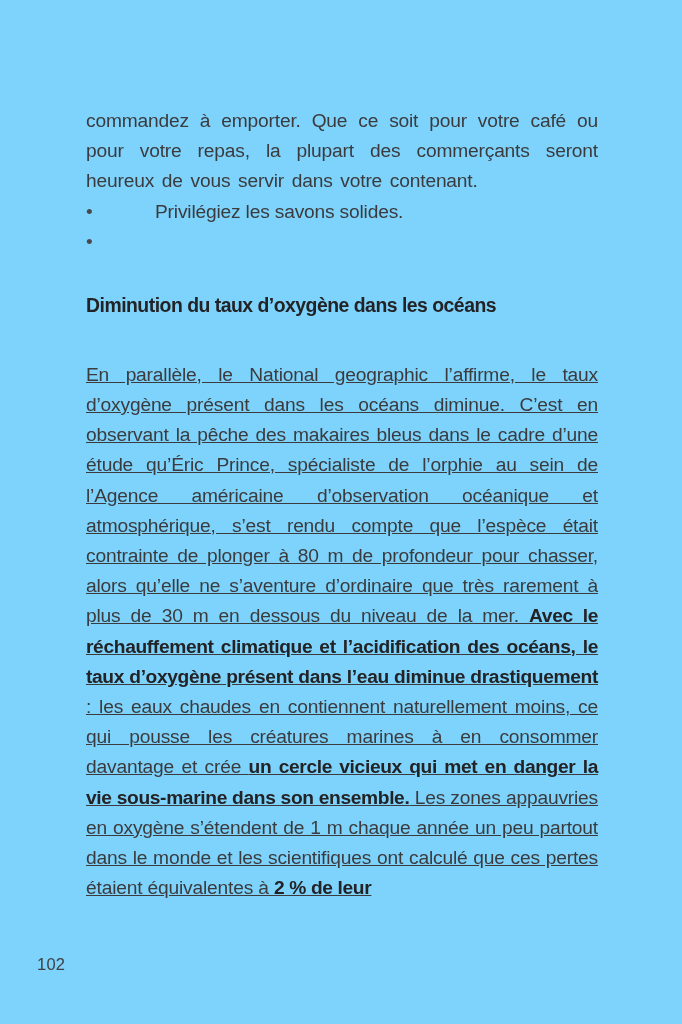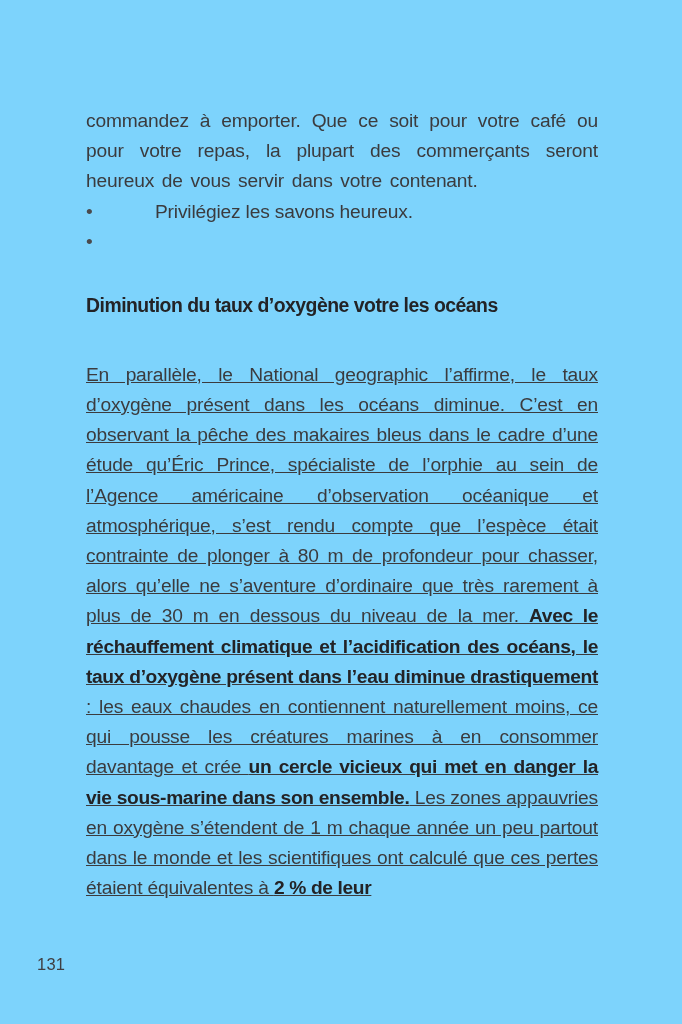--- a/index.html
+++ b/index.html
@@ -97,34 +97,34 @@
 
 <div id="page">
 
   <div id="content">
 
     <p class="body-text loose">commandez à emporter. Que ce soit pour votre café ou pour votre repas, la plupart des commerçants seront heureux de vous servir dans votre contenant.</p>
 
     <ul class="bullets">
       <li>
         <span class="bullet-glyph">•</span>
-        <span>Privilégiez les savons heureux.</span>
+        <span>Privilégiez les savons solides.</span>
       </li>
       <li class="wraps">
         <span class="bullet-glyph">•</span>
       </li>
     </ul>
 
     <div class="gap-before-heading"></div>
 
-    <h2 class="section-heading">Diminution du taux d’oxygène votre les océans</h2>
+    <h2 class="section-heading">Diminution du taux d’oxygène dans les océans</h2>
 
     <div class="gap-after-heading"></div>
 
     <p class="body-text no-justify-last">
       <span>En parallèle, le National geographic l’affirme, le taux d’oxygène présent dans les océans diminue. C’est en observant la pêche des makaires bleus dans le cadre d’une étude qu’Éric Prince, spécialiste de l’orphie au sein de l’Agence américaine d’observation océanique et atmosphérique, s’est rendu compte que l’espèce était contrainte de plonger à 80 m de profondeur pour chasser, alors qu’elle ne s’aventure d’ordinaire que très rarement à plus de 30 m en dessous du niveau de la mer. </span><strong class="emph">Avec le réchauffement climatique et l’acidification des océans, le taux d’oxygène présent dans l’eau diminue drastiquement</strong><span> : les eaux chaudes en contiennent naturellement moins, ce qui pousse les créatures marines à en consommer davantage et crée </span><strong class="emph">un cercle vicieux qui met en danger la vie sous-marine dans son ensemble.</strong><span> Les zones appauvries en oxygène s’étendent de 1 m chaque année un peu partout dans le monde et les scientifiques ont calculé que ces pertes étaient équivalentes à </span><strong class="emph">2 % de leur</strong>
     </p>
 
   </div>
 
-  <div id="folio">131</div>
+  <div id="folio">102</div>
 
 </div>
 
 </body></html>

